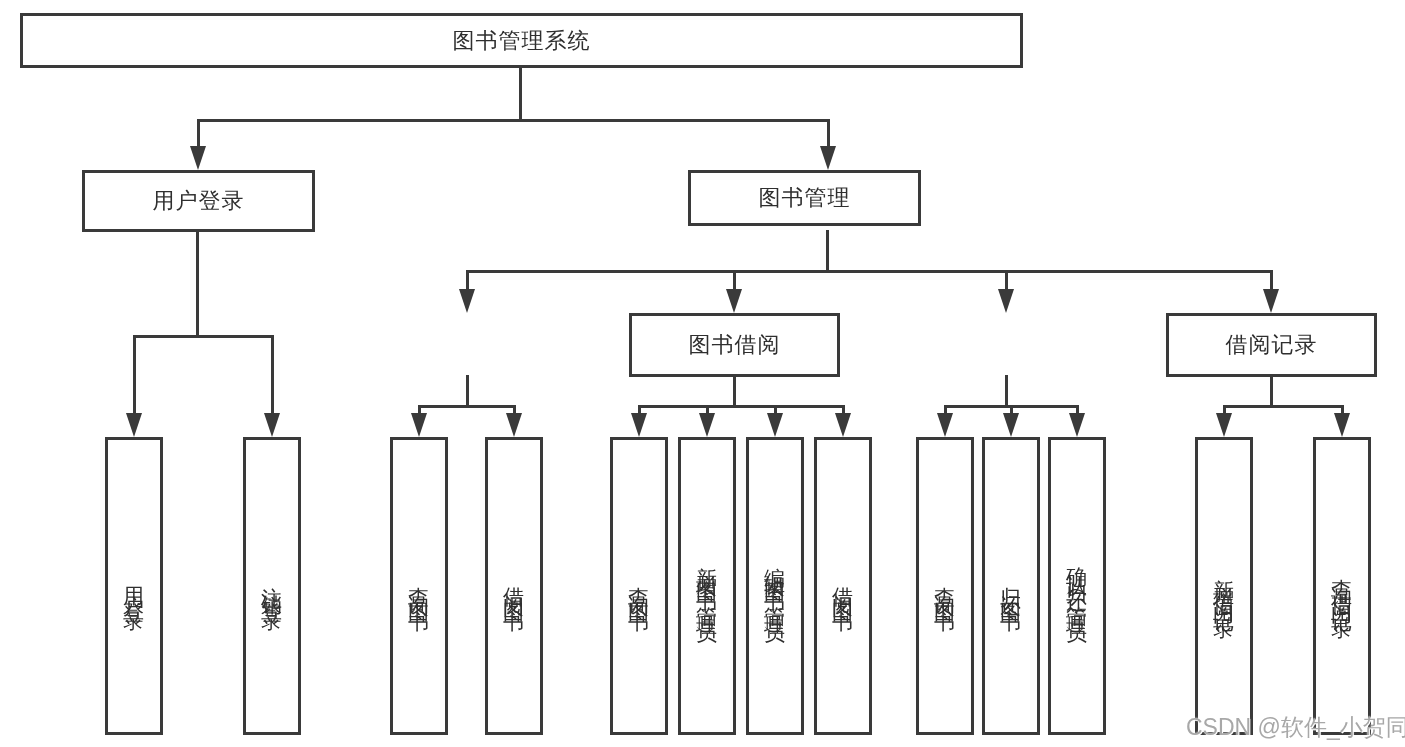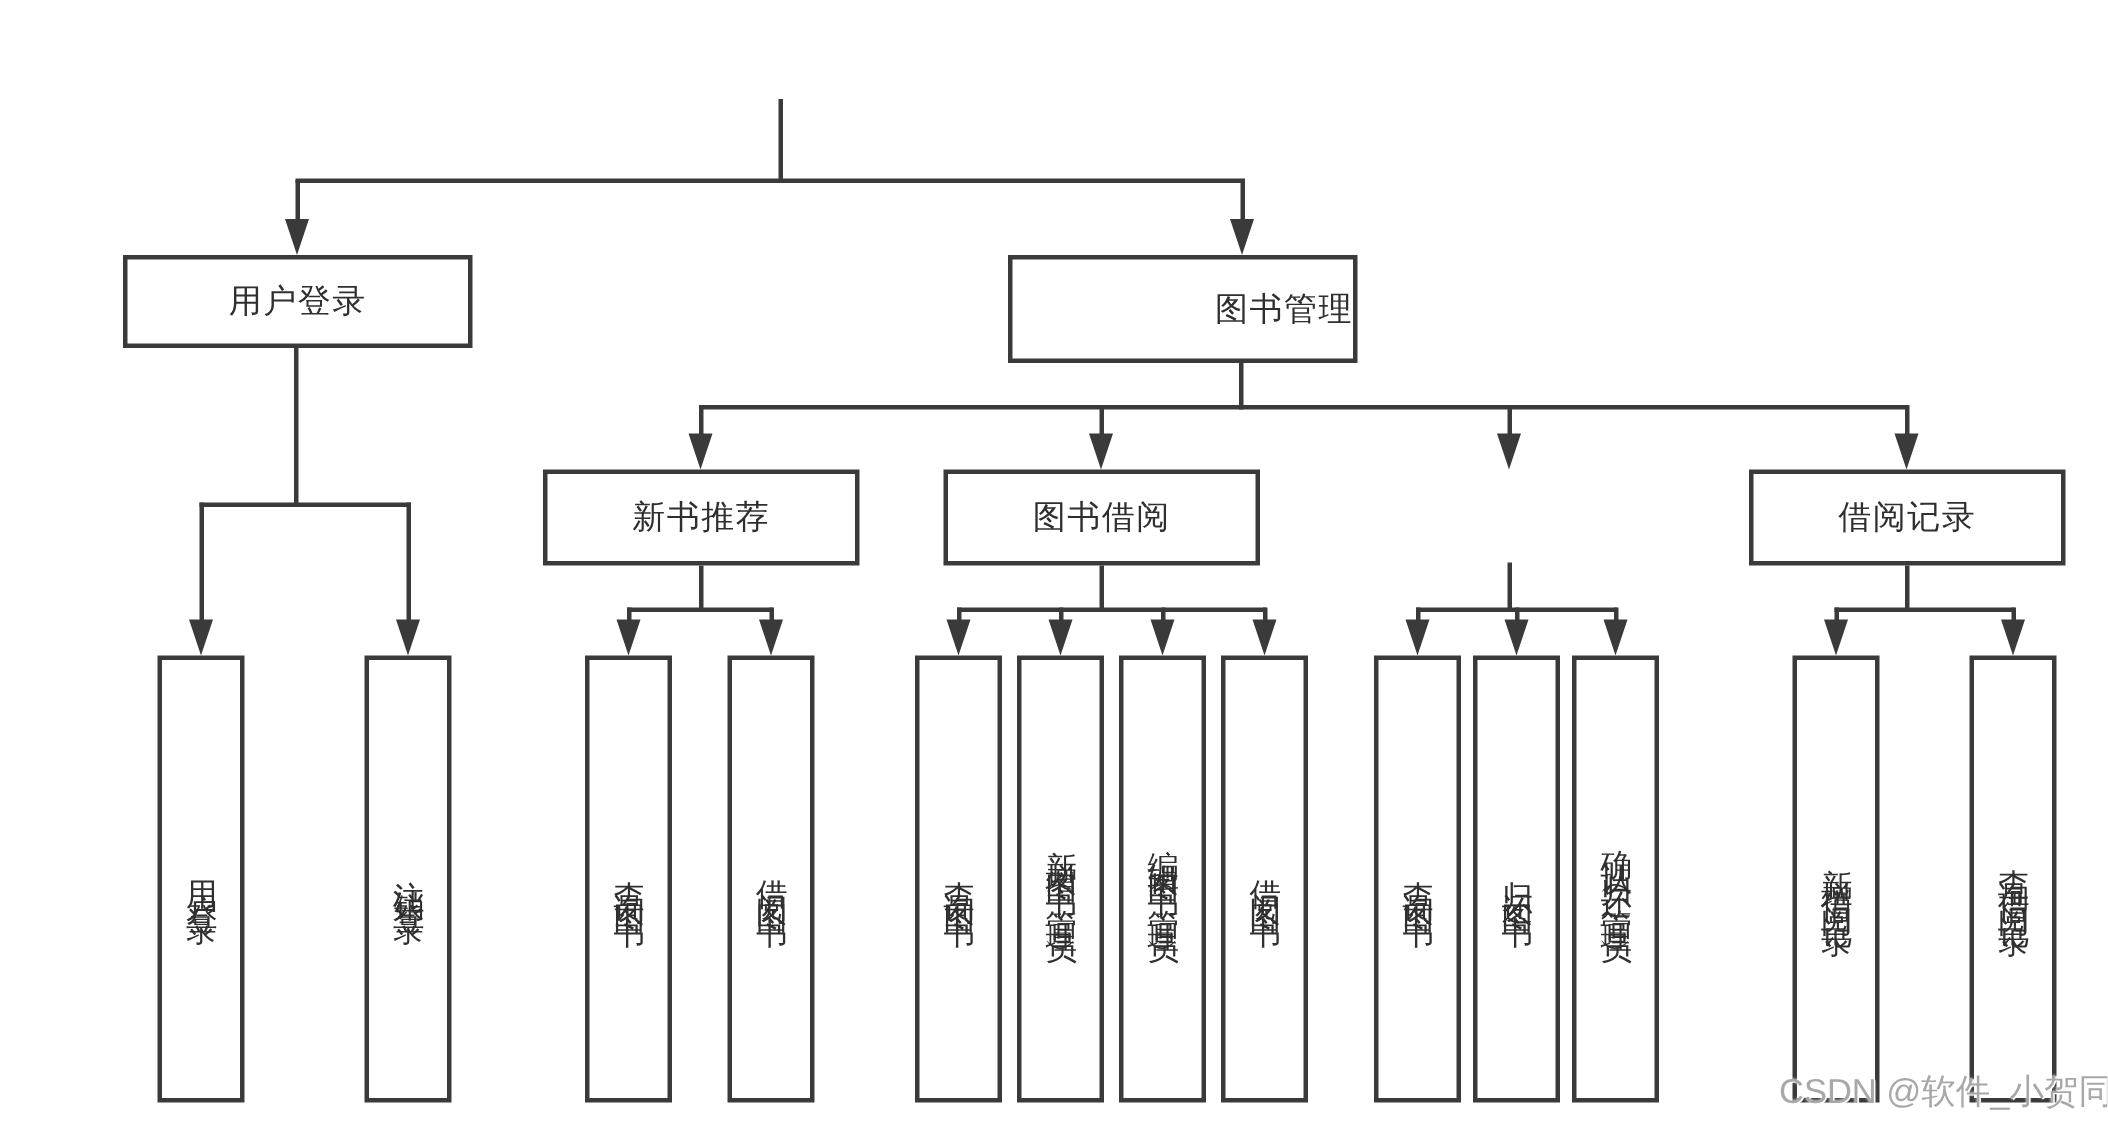--- a/index.html
+++ b/index.html
@@ -50,32 +50,35 @@
     text-shadow:0 0 2px #ffffff,1px 1px 0 #ffffff;
     z-index:6;
     white-space:nowrap;
   }
 </style>
 </head>
 <body>
 
 <div class="canvas">
 
+  <div class="box" style="left:20px;top:13px;width:1003px;height:55px;">
+    <span>图书管理系统</span>
+  </div>
 
   <div class="vline" style="left:519px;top:66px;height:56px;"></div>
   <div class="hline" style="left:197px;top:119px;width:633px;"></div>
   <div class="vline" style="left:197px;top:120px;height:28px;"></div>
   <div class="tri" style="left:190px;top:146px;"></div>
   <div class="vline" style="left:827px;top:120px;height:28px;"></div>
   <div class="tri" style="left:820px;top:146px;"></div>
 
   <div class="box" style="left:82px;top:170px;width:233px;height:62px;">
     <span>用户登录</span>
   </div>
-  <div class="box" style="left:672px;top:170px;width:233px;height:72px;justify-content:flex-end;">
+  <div class="box" style="left:688px;top:170px;width:233px;height:56px;">
     <span>图书管理</span>
   </div>
 
   <div class="vline" style="left:196px;top:230px;height:108px;"></div>
   <div class="hline" style="left:133px;top:335px;width:141px;"></div>
   <div class="vline" style="left:133px;top:335px;height:82px;"></div>
   <div class="tri" style="left:126px;top:413px;"></div>
   <div class="vline" style="left:271px;top:335px;height:82px;"></div>
   <div class="tri" style="left:264px;top:413px;"></div>
 
@@ -83,23 +86,20 @@
   <div class="hline" style="left:466px;top:270px;width:806px;"></div>
   <div class="vline" style="left:466px;top:270px;height:23px;"></div>
   <div class="tri" style="left:459px;top:289px;"></div>
   <div class="vline" style="left:733px;top:270px;height:23px;"></div>
   <div class="tri" style="left:726px;top:289px;"></div>
   <div class="vline" style="left:1005px;top:270px;height:23px;"></div>
   <div class="tri" style="left:998px;top:289px;"></div>
   <div class="vline" style="left:1270px;top:270px;height:23px;"></div>
   <div class="tri" style="left:1263px;top:289px;"></div>
 
-  <div class="box" style="left:362px;top:313px;width:211px;height:64px;">
-    <span>新书推荐</span>
-  </div>
   <div class="box" style="left:629px;top:313px;width:211px;height:64px;align-items:center;">
     <span>图书借阅</span>
   </div>
   <div class="box" style="left:1166px;top:313px;width:211px;height:64px;">
     <span>借阅记录</span>
   </div>
 
   <div class="vline" style="left:466px;top:375px;height:33px;"></div>
   <div class="hline" style="left:418px;top:405px;width:97px;"></div>
   <div class="vline" style="left:418px;top:405px;height:12px;"></div>

